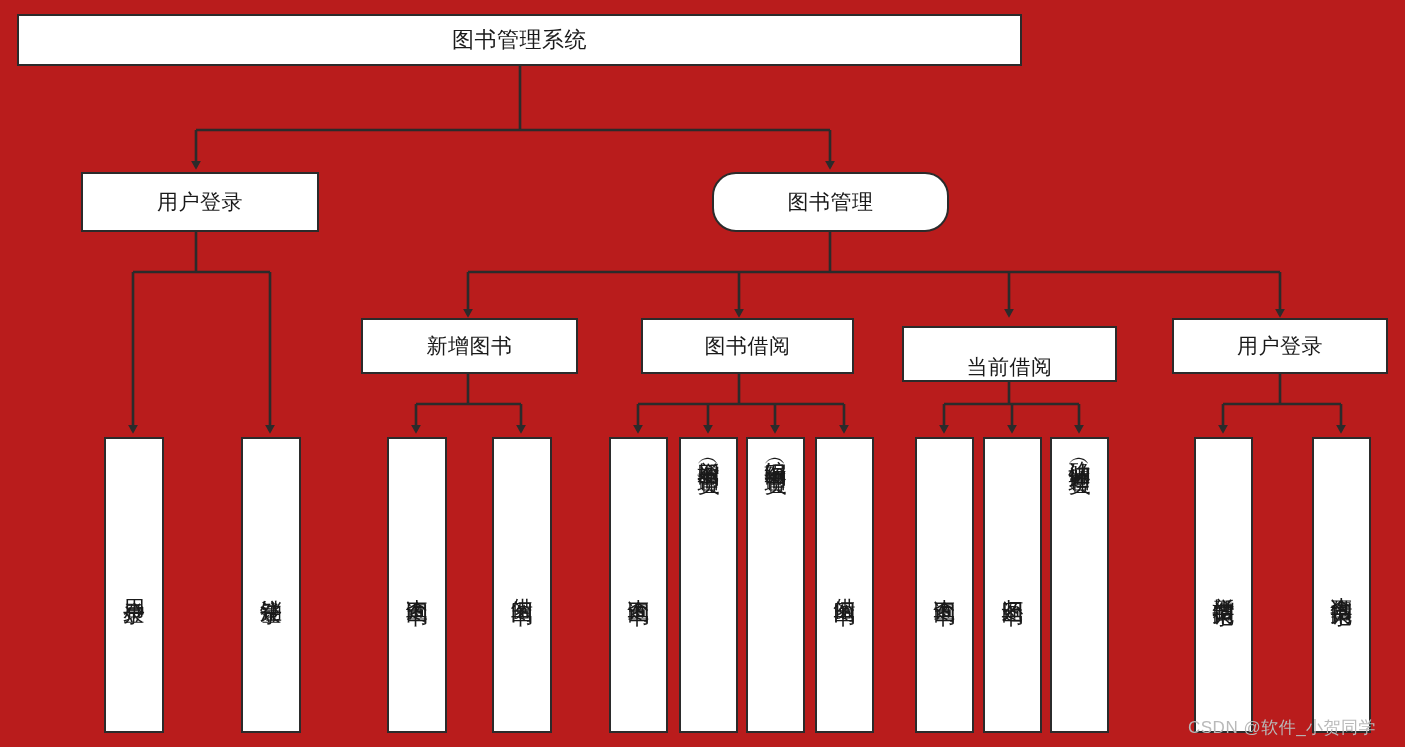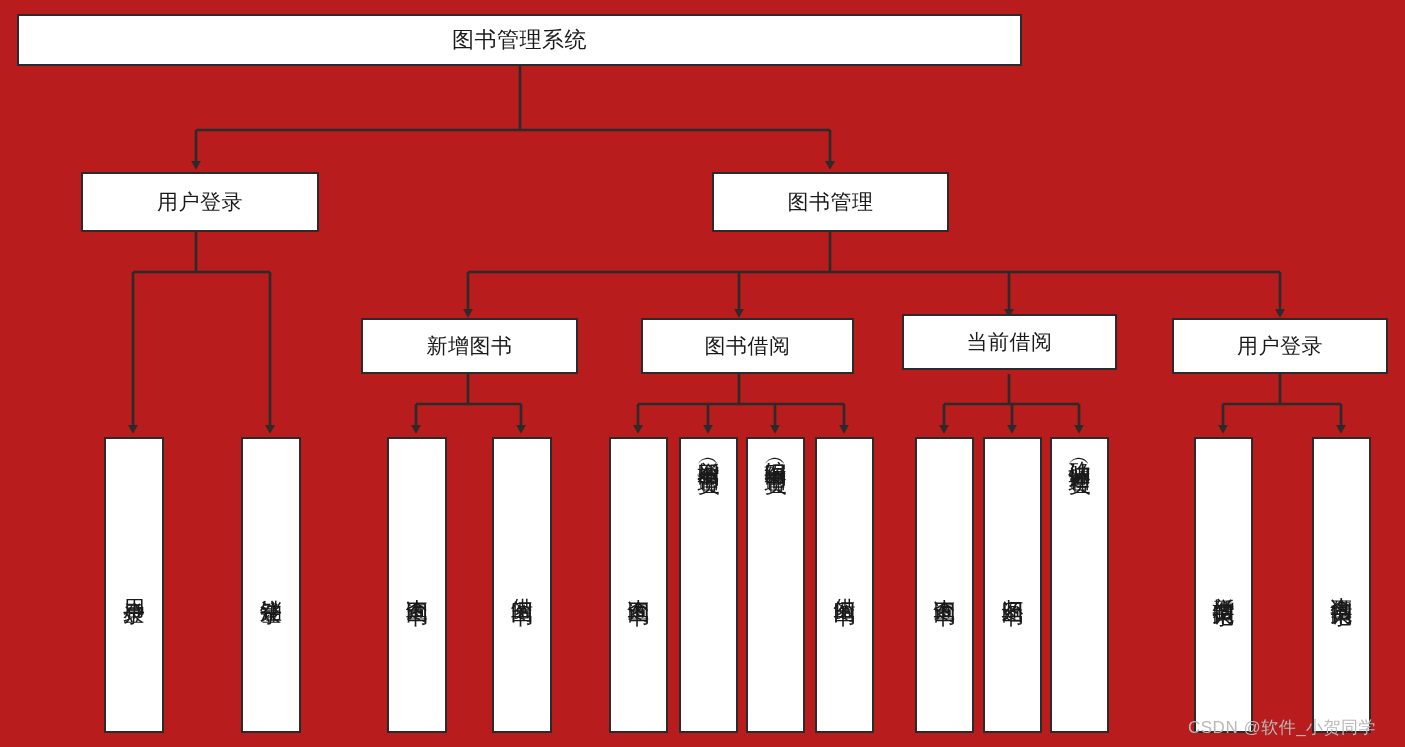--- a/index.html
+++ b/index.html
@@ -134,33 +134,33 @@
   </svg>
 
   <div class="node root horiz" style="left:17px; top:14px; width:1005px; height:52px;">
     <span class="label">图书管理系统</span>
   </div>
 
   <div class="node horiz" style="left:81px; top:172px; width:238px; height:60px;">
     <span class="label">用户登录</span>
   </div>
 
-  <div class="node horiz" style="left:712px; top:172px; width:237px; height:60px;">
+  <div class="node horiz" style="left:712px; top:172px; width:237px; height:60px;border-radius:24px;">
     <span class="label">图书管理</span>
   </div>
 
   <div class="node horiz" style="left:361px; top:318px; width:217px; height:56px;">
     <span class="label">新增图书</span>
   </div>
 
   <div class="node horiz" style="left:633px; top:318px; width:213px; height:56px;margin-left:8px;">
     <span class="label">图书借阅</span>
   </div>
 
-  <div class="node horiz" style="left:902px; top:314px; width:215px; height:56px;">
+  <div class="node horiz" style="left:902px; top:326px; width:215px; height:56px;align-items:flex-end;">
     <span class="label">当前借阅</span>
   </div>
 
   <div class="node horiz" style="left:1172px; top:318px; width:216px; height:56px;">
     <span class="label">用户登录</span>
   </div>
 
   <div class="node vert centered" style="left:104px; top:437px; width:60px; height:296px;">
     <span class="label">用户登录</span>
   </div>

